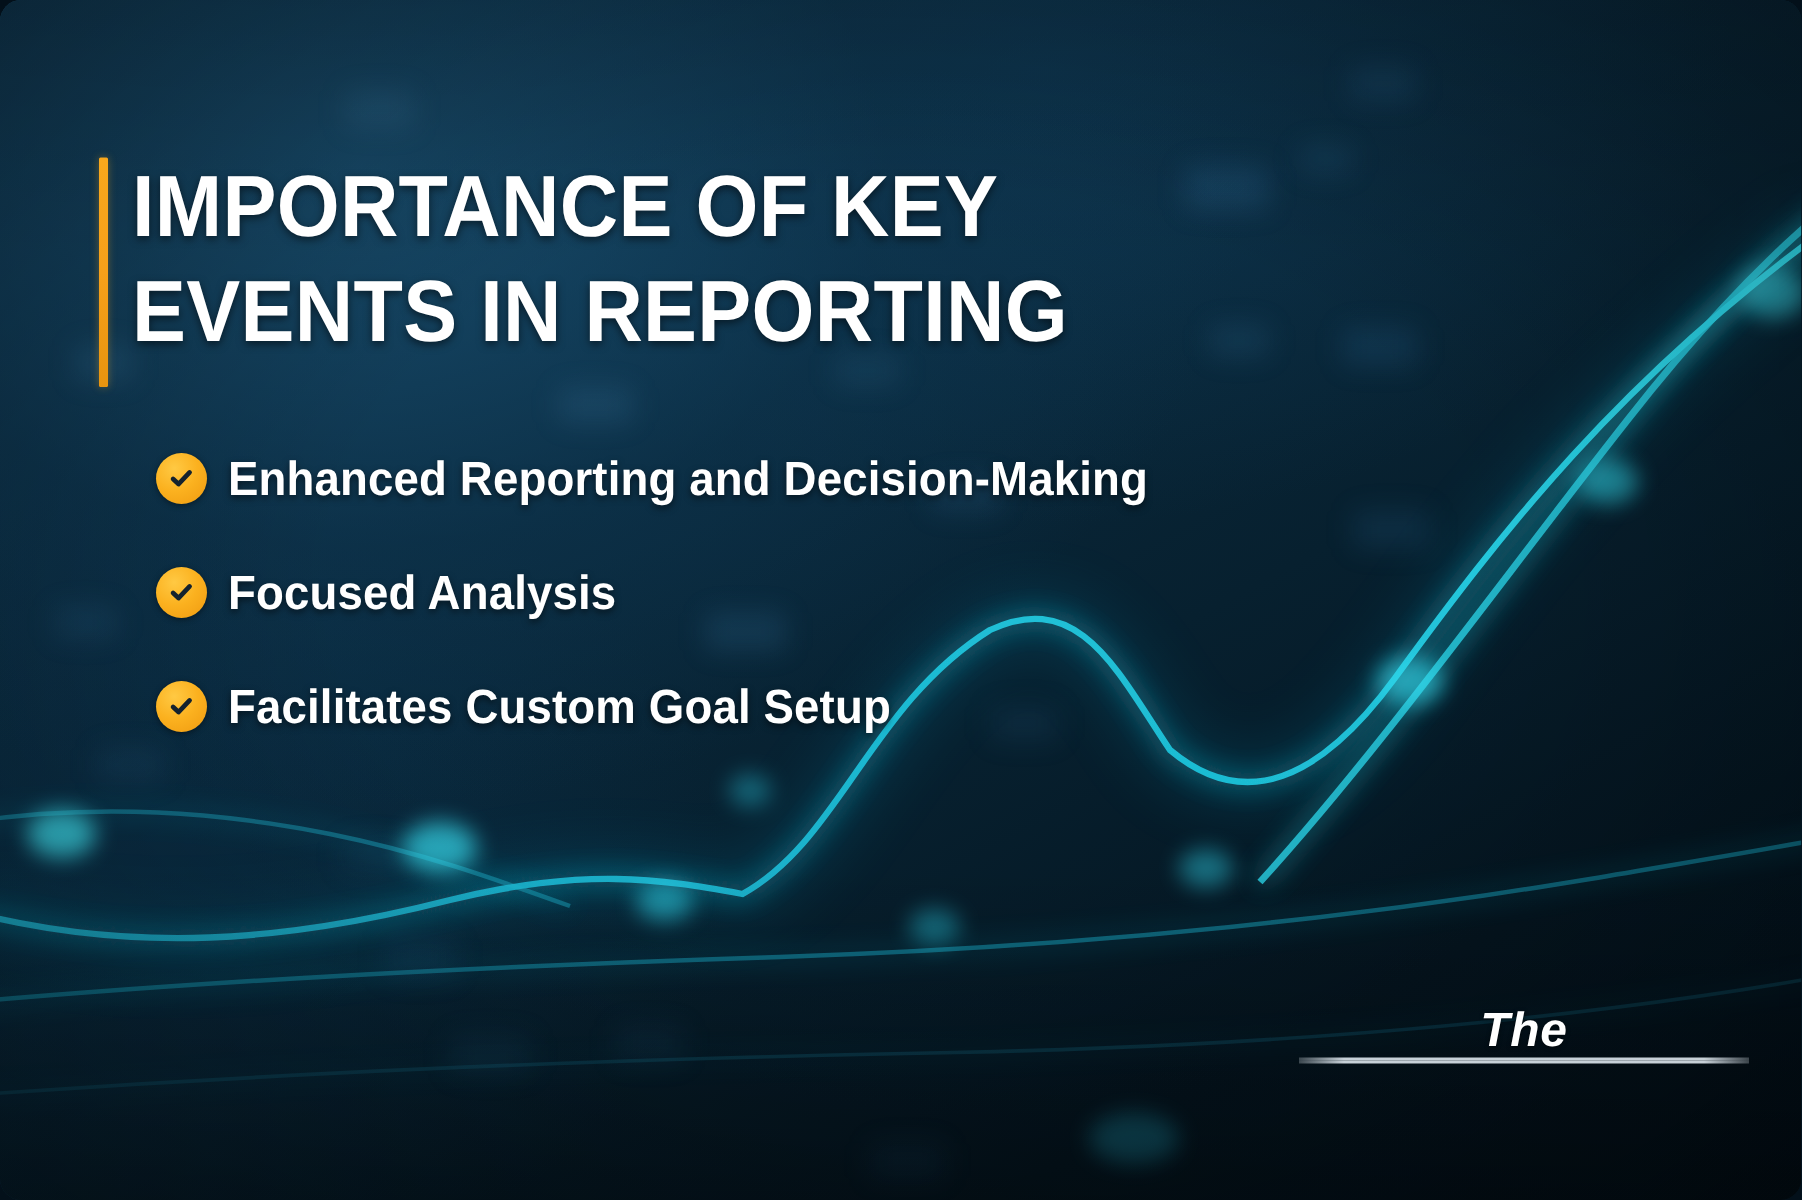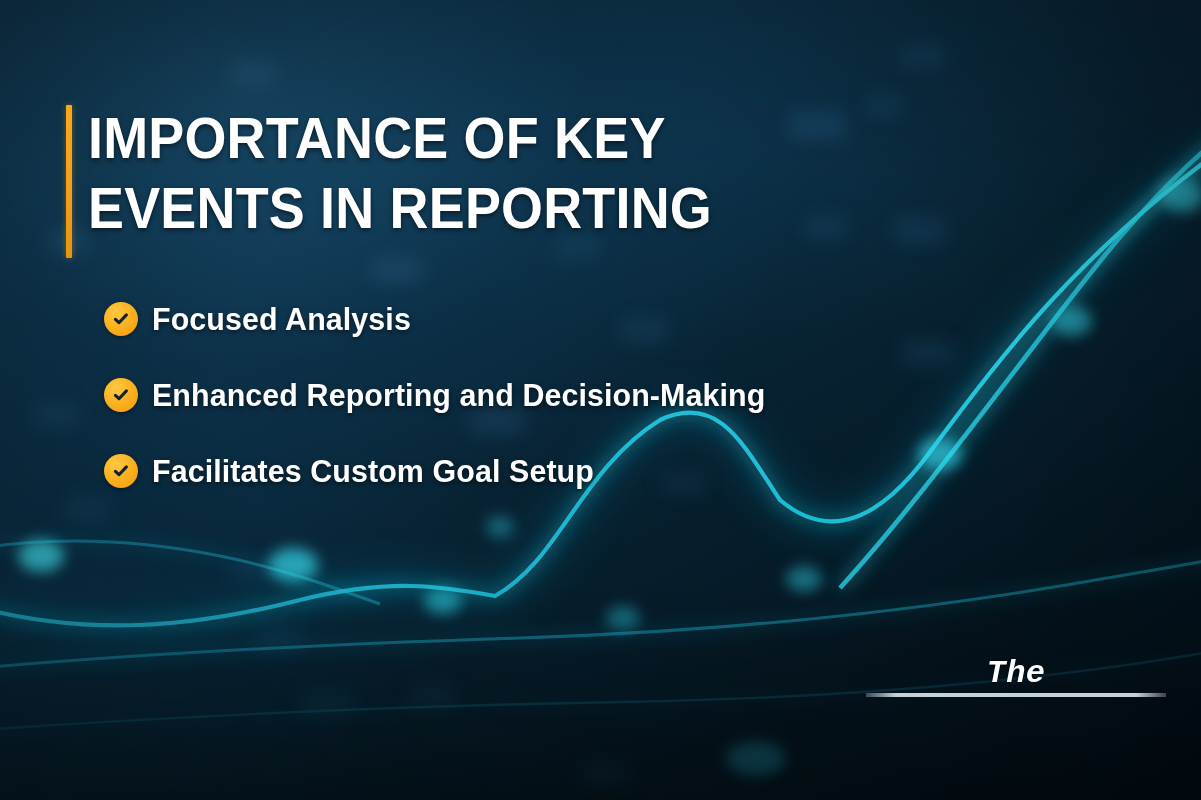--- a/index.html
+++ b/index.html
@@ -9,20 +9,21 @@
     background:#03101a;
     overflow:hidden;
   }
 
   #slide {
     position:relative;
     width:1201px; height:800px;
     overflow:hidden;
     font-family:"Liberation Sans", sans-serif;
     background:#071d2c;
+    border-radius:14px;
   }
   
   .bg-base2 {
     position:absolute; inset:0;
     background:
       radial-gradient(ellipse 780px 560px at 20% 14%, rgba(24,76,108,0.95) 0%, rgba(14,54,80,0.50) 45%, rgba(6,26,40,0) 76%),
       radial-gradient(ellipse 640px 420px at 58% 6%,  rgba(16,62,92,0.55) 0%, rgba(8,34,52,0) 72%),
       radial-gradient(ellipse 520px 380px at 8% 72%,  rgba(10,48,74,0.55) 0%, rgba(4,20,32,0) 75%),
       linear-gradient(152deg, #113c58 0%, #0b2d43 28%, #07202f 58%, #041520 80%, #02101a 100%);
   }
@@ -116,27 +117,28 @@
 
   
   .logo {
     position:absolute;
     left:866px; top:655px;
     width:300px;
   }
   .logo-the {
     text-align:center;
     color:#ffffff;
-    font-family:Liberation Mono, monospace;
+    font-family:Liberation Sans, sans-serif;
     font-style:italic;
     font-weight:700;
     font-size:32px;
     line-height:38px;
     letter-spacing:0.5px;
     text-shadow:0 1px 3px rgba(0,0,0,0.6);
+    margin-top:12px;
   }
   .logo-rule {
     height:2px;
     background:linear-gradient(to right, rgba(226,235,242,0.25) 0%, rgba(226,235,242,0.88) 10%, rgba(226,235,242,0.88) 90%, rgba(226,235,242,0.25) 100%);
   }
   .logo-academy {
     text-align:center;
     color:#ffffff;
     font-family:"Liberation Serif", serif;
     font-size:39px;
@@ -234,30 +236,30 @@
 EVENTS IN REPORTING</h1>
 
     <ul class="bullets" style="list-style:none;">
 
       <li class="bullet-row">
         <span class="check-icon">
           <svg width="20" height="20" viewBox="0 0 20 20" aria-hidden="true">
             <path d="M4.4 10.3 L8.0 13.7 L15.4 5.9" fill="none" stroke="#14222e" stroke-width="3.1" stroke-linecap="round" stroke-linejoin="round"></path>
           </svg>
         </span>
-        <span class="bullet-text">Focused Analysis</span>
+        <span class="bullet-text">Enhanced Reporting and Decision-Making</span>
       </li>
 
       <li class="bullet-row">
         <span class="check-icon">
           <svg width="20" height="20" viewBox="0 0 20 20" aria-hidden="true">
             <path d="M4.4 10.3 L8.0 13.7 L15.4 5.9" fill="none" stroke="#14222e" stroke-width="3.1" stroke-linecap="round" stroke-linejoin="round"></path>
           </svg>
         </span>
-        <span class="bullet-text">Enhanced Reporting and Decision-Making</span>
+        <span class="bullet-text">Focused Analysis</span>
       </li>
 
       <li class="bullet-row">
         <span class="check-icon">
           <svg width="20" height="20" viewBox="0 0 20 20" aria-hidden="true">
             <path d="M4.4 10.3 L8.0 13.7 L15.4 5.9" fill="none" stroke="#14222e" stroke-width="3.1" stroke-linecap="round" stroke-linejoin="round"></path>
           </svg>
         </span>
         <span class="bullet-text">Facilitates Custom Goal Setup</span>
       </li>

